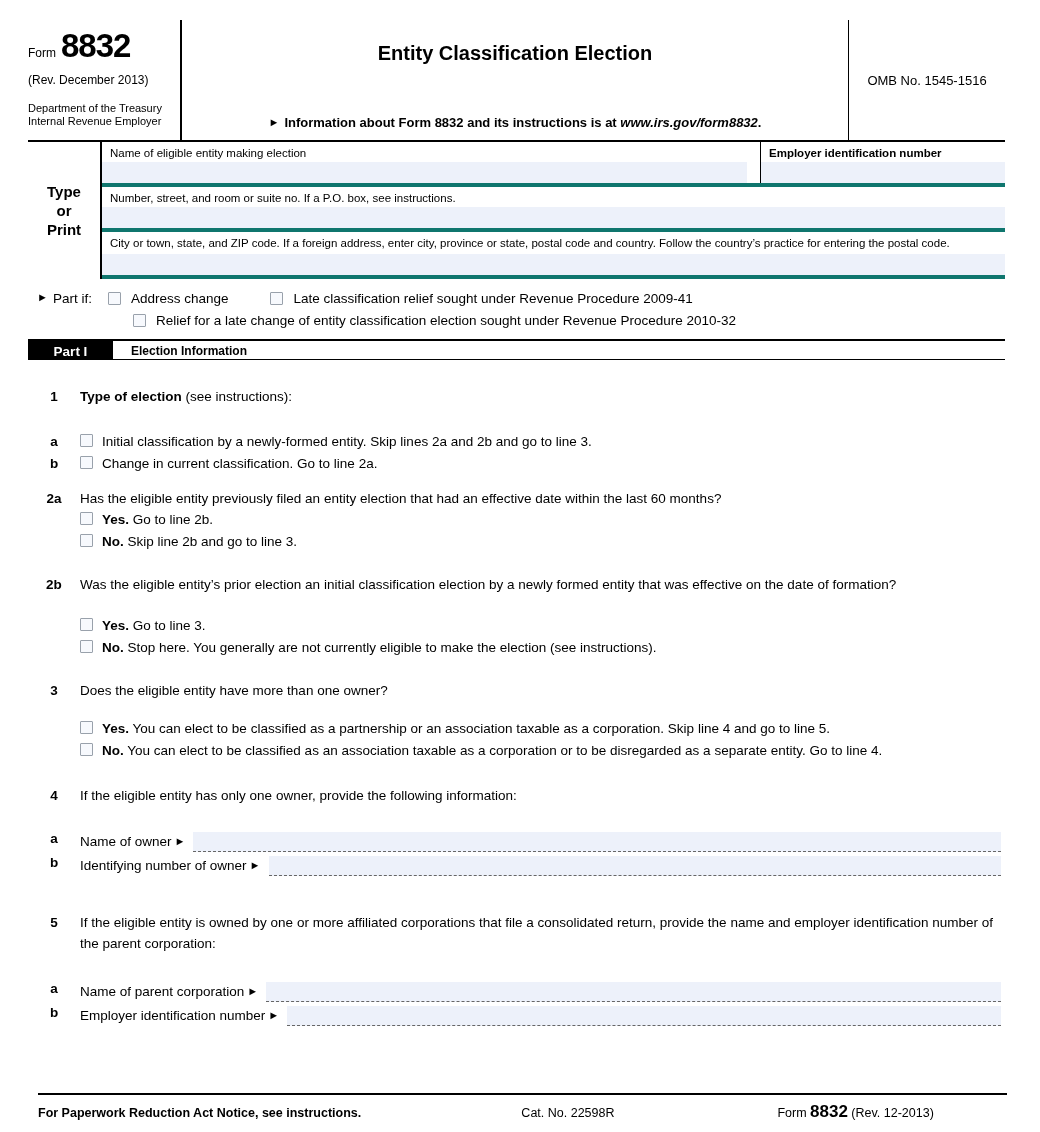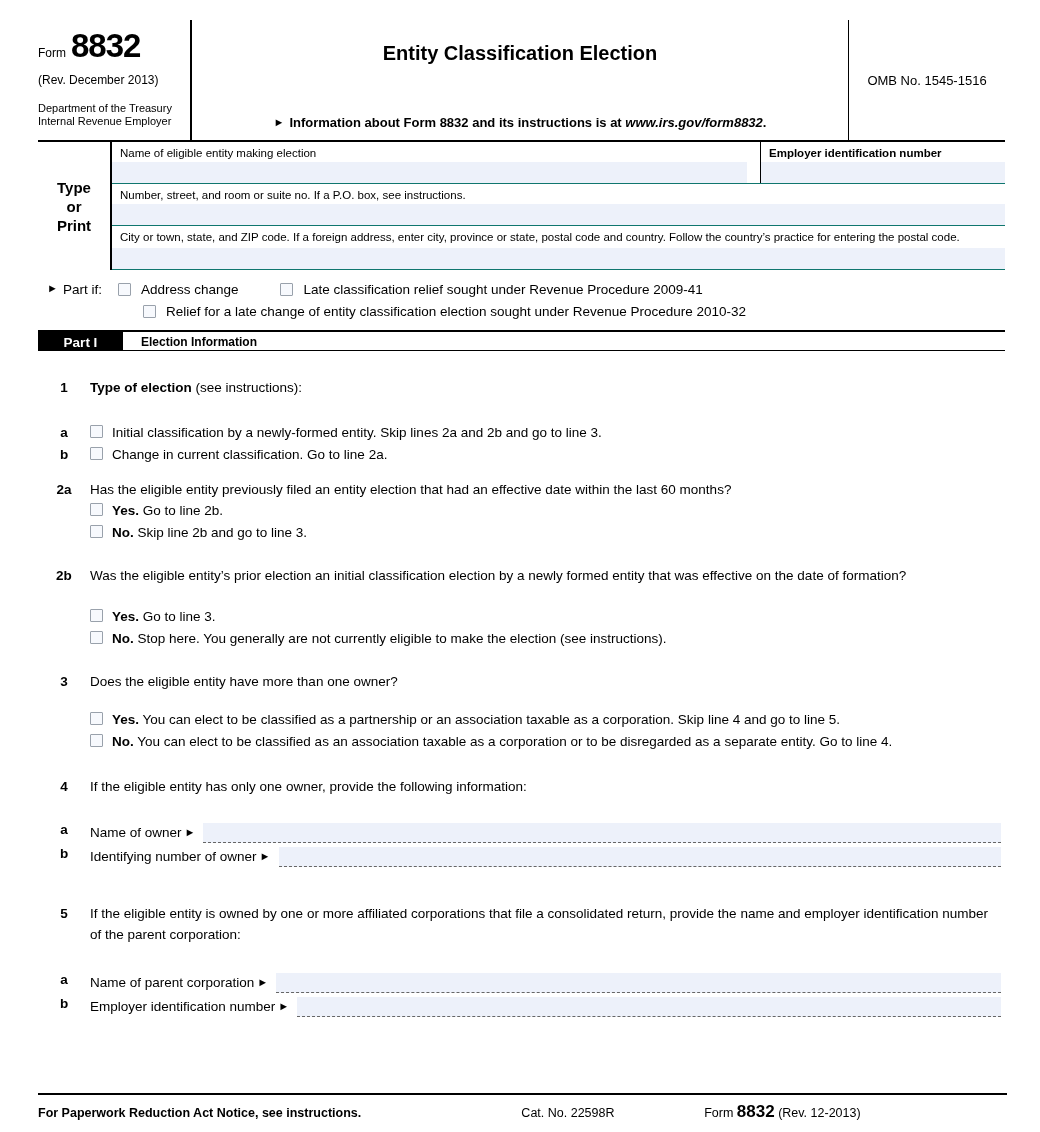--- a/index.html
+++ b/index.html
@@ -1,20 +1,20 @@
 <!DOCTYPE html>
 <html><head>
 <meta charset="utf-8">
 <style>
   * { margin:0; padding:0; box-sizing:border-box; }
   html,body { background:#fff; }
   .page {
     width:1040px; height:1132px; background:#ffffff; position:relative;
     font-family:"Liberation Sans", sans-serif; color:#000;
-    padding:20px 35px 0 38px;
+    padding:20px 35px 0 28px;
   }
   .bold { font-weight:bold; }
 
   
   .header { display:flex; border-bottom:2px solid #000; height:122px; }
   .h-left { width:154px; border-right:2px solid #000; padding-top:10px; }
   .form-no { line-height:32px; white-space:nowrap; }
   .form-word { font-size:12px; margin-right:5px; }
   .form-num { font-size:33px; font-weight:bold; letter-spacing:-1px; }
   .rev { font-size:12px; margin-top:4px; margin-bottom:15px; }
@@ -23,21 +23,21 @@
   .title { font-size:20px; font-weight:bold; }
   .info-line { margin-top:50px; font-size:13px; font-weight:bold; }
   .info-line .url { font-style:italic; }
   .arrow { font-size:11px; margin-right:5px; position:relative; top:-1px; }
   .h-right { width:157px; border-left:1px solid #000; display:flex; align-items:center; justify-content:center; font-size:13px; }
 
   
   .tp-table { display:flex; }
   .tp-label { width:72px; display:flex; flex-direction:column; justify-content:center; align-items:center; font-weight:bold; font-size:15px; line-height:19px; }
   .tp-rows { flex:1; border-left:2px solid #000; }
-  .tp-row { border-bottom:1px solid #0f766e;gap:13px; }
+  .tp-row { border-bottom:4px solid #0f766e;gap:13px; }
   .row1 { display:flex; }
   .name-cell { flex:1; }
   .ein-cell { width:245px; border-left:1px solid #000; }
   .cell-label { font-size:11.5px; line-height:14px; padding:4px 8px 2px; }
   .band { height:21px; background:#edf1fa; }
   .city-row .cell-label { padding-bottom:4px; }
 
   
   .checkif { padding:8px 0 8px 9px; font-size:13.5px; }
   .ci-line { height:22px; display:flex; align-items:center; }
@@ -68,21 +68,21 @@
   
   .field-content { display:flex; align-items:flex-end; height:24px; }
   .f-label { white-space:nowrap; line-height:21px; }
   .f-arrow { font-size:11px; margin-left:3px; line-height:21px; }
   .dash-input { flex:1; height:20px; background:#edf1fa; border-bottom:1.5px dashed #666; margin-left:8px; }
 
   
   .footer { position:absolute; left:38px; right:33px; top:1093px; border-top:2px solid #000; display:flex; align-items:baseline; padding-top:7px; font-size:12.5px; }
   .f-left { flex:1.3; font-weight:bold; }
   .f-center { flex:0.9; text-align:center; }
-  .f-right { flex:1; text-align:left; }
+  .f-right { flex:1; text-align:center; }
   .f-num { font-size:17px; font-weight:bold; }
 </style>
 </head>
 <body>
 
 <div class="page">
 
   <div class="header">
     <div class="h-left">
       <div class="form-no">

